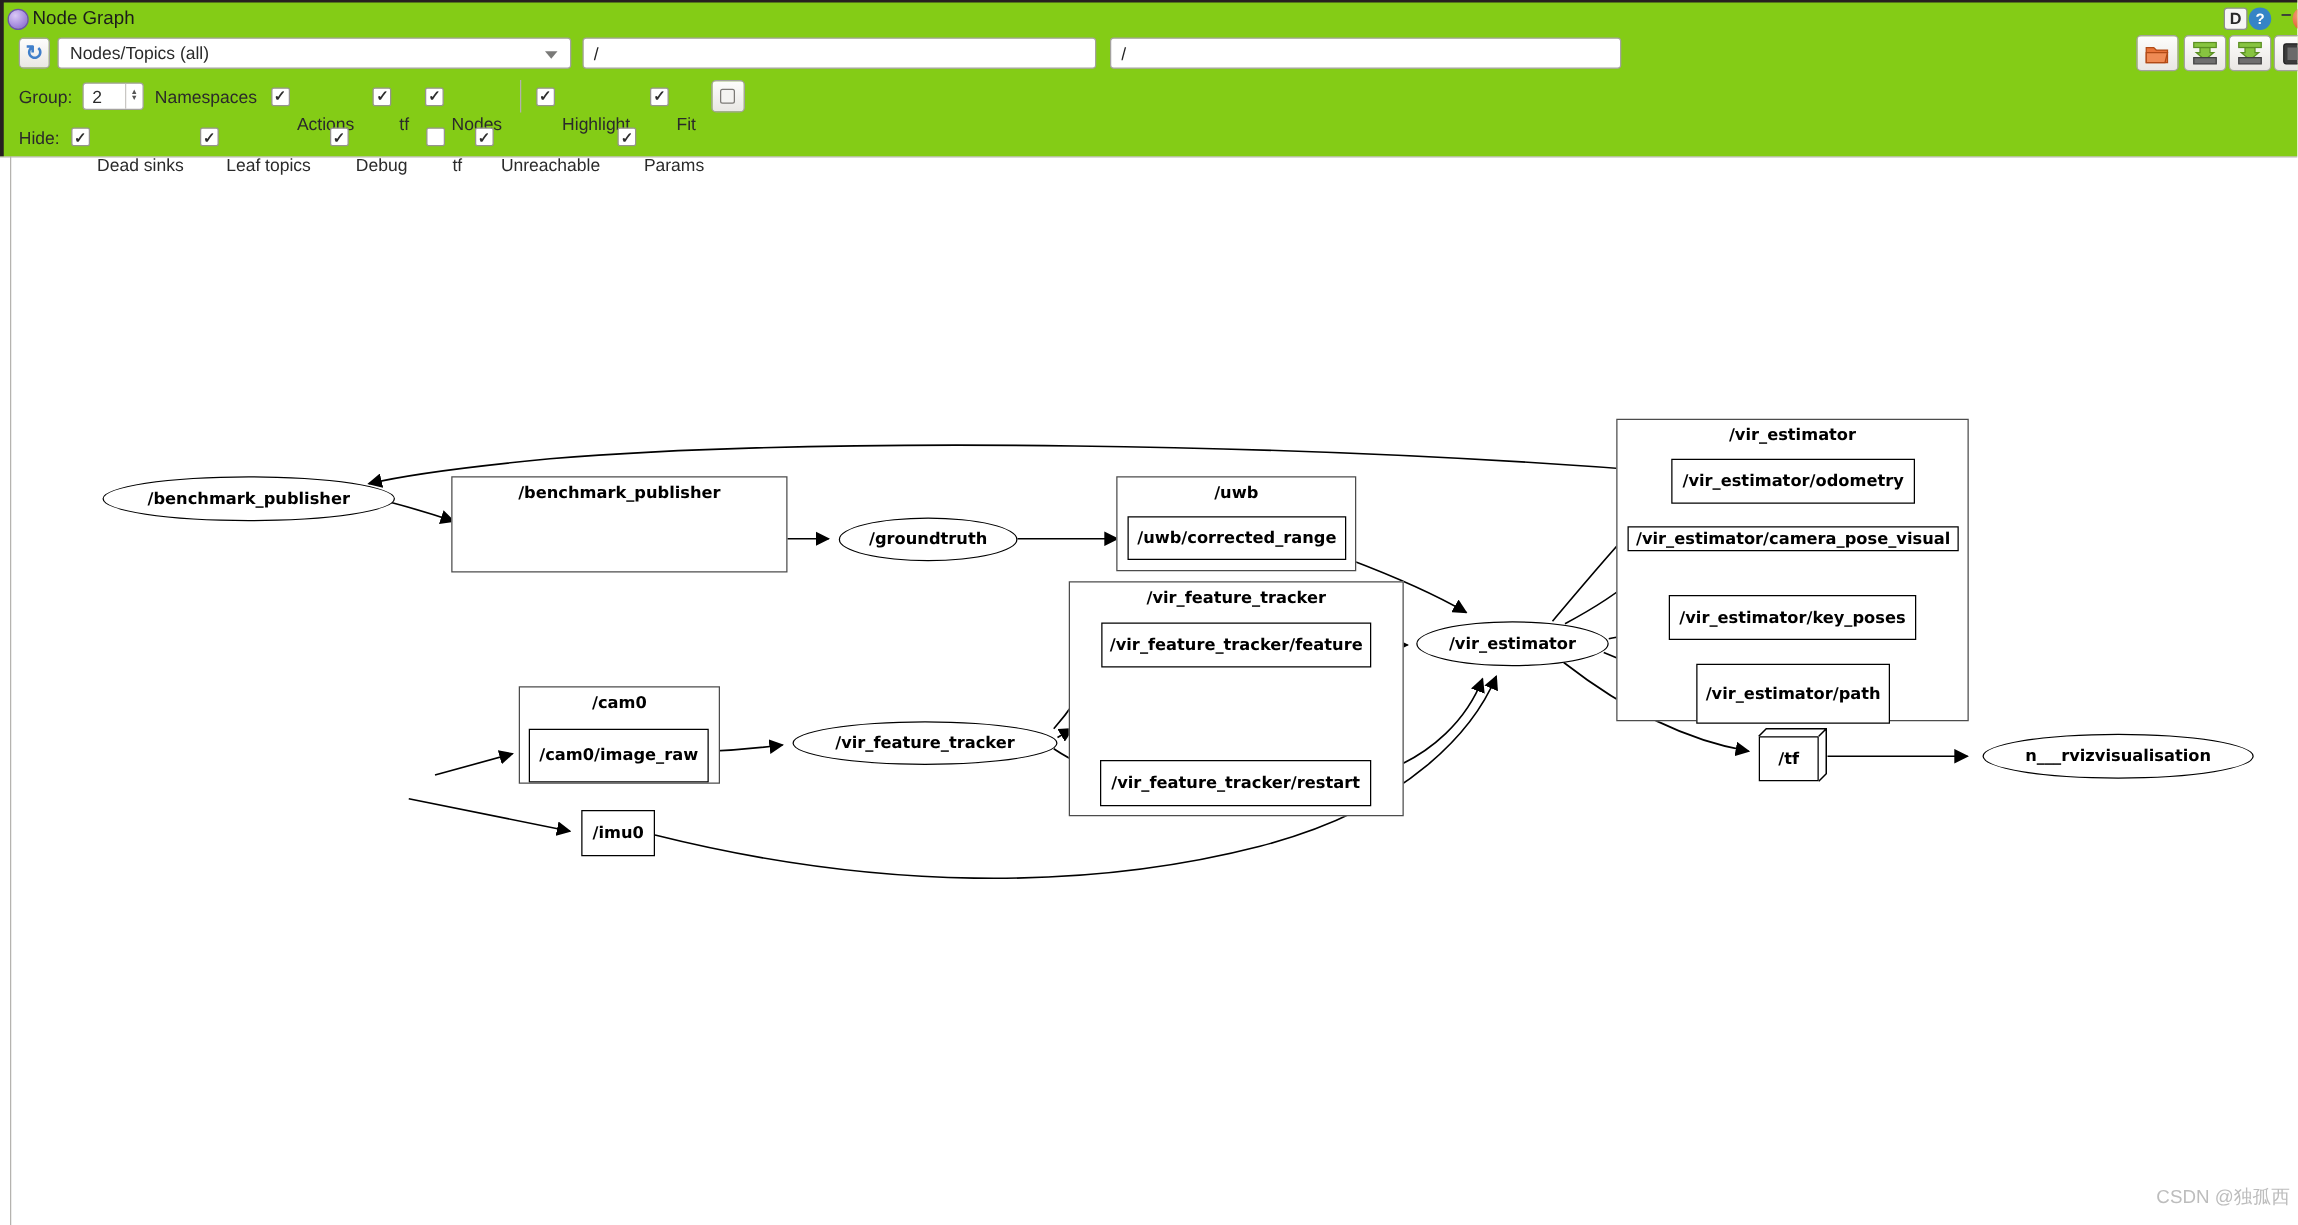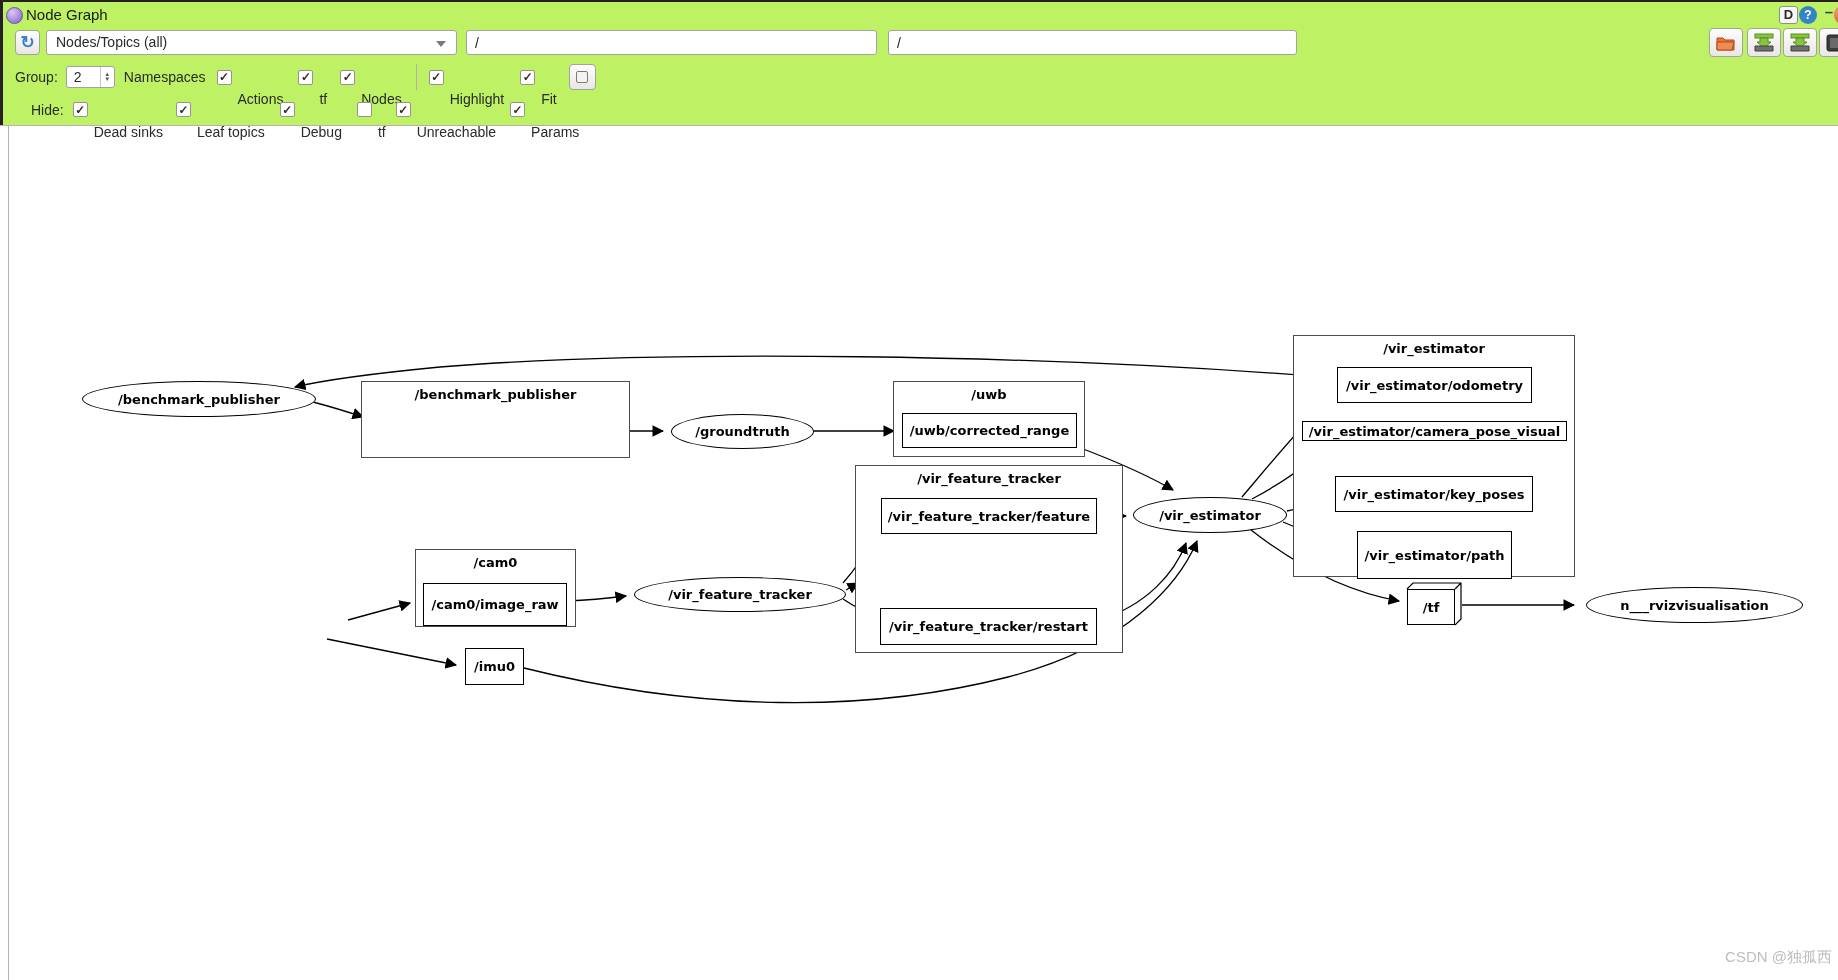--- a/index.html
+++ b/index.html
@@ -2,21 +2,21 @@
 <html><head>
 <meta charset="utf-8">
 <style>
   * { box-sizing: border-box; margin: 0; padding: 0; }
   html,body { width:1838px; height:980px; overflow:hidden; background:#fff;
     font-family:"Liberation Sans", sans-serif; color:#2a2a2a; }
   .app { position:relative; width:1838px; height:980px; }
 
   
   .header { position:absolute; left:0; top:0; width:1838px; height:125px;
-    background:#bef264; border-top:2px solid #262020; border-left:3px solid #262020; z-index:10; }
+    background:#84cc16; border-top:2px solid #262020; border-left:3px solid #262020; z-index:10; }
   .titlebar { position:relative; height:26px; }
   .rqt-icon { position:absolute; left:3px; top:5px; width:17px; height:17px; border-radius:50%;
     background:radial-gradient(circle at 35% 30%, #d9c8f5 0%, #a88ee0 55%, #7c5fc4 100%);
     border:1px solid #6b54a8; }
   .win-title { position:absolute; left:23px; top:4px; font-size:15px; color:#1b1b1b; }
   .winctl-d { position:absolute; left:1776px; top:4px; width:19px; height:18px; border:1px solid #8d8d8d;
     border-radius:3px; background:#f7f6f5; font-size:13px; font-weight:bold; text-align:center; line-height:16px; }
   .winctl-help { position:absolute; left:1796px; top:4px; width:18px; height:18px; border-radius:50%;
     background:#3584c6; color:#fff; font-size:12px; font-weight:bold; text-align:center; line-height:18px; }
   .winctl-min { position:absolute; left:1819px; top:1px; width:14px; height:20px; font-size:15px;
@@ -34,21 +34,21 @@
   .combo-arrow { position:absolute; right:10px; top:10px; width:0; height:0;
     border-left:5px solid transparent; border-right:5px solid transparent; border-top:6px solid #7a7a78; }
   .filter-input { position:absolute; top:2px; height:25px; background:#fff; border:1px solid #a4a29e;
     border-radius:3px; font-size:14px; padding-left:8px; font-family:"Liberation Sans",sans-serif; color:#222; }
   .f1 { left:463px; width:411px; }
   .f2 { left:885px; width:409px; }
   .tb-right-btn { position:absolute; top:0px; width:34px; height:29px; }
   .tbb1 { left:1706px; } .tbb2 { left:1744px; } .tbb3 { left:1780px; } .tbb4 { left:1816px; }
 
   .optrow { position:relative; height:34px; display:flex; align-items:center; padding-left:12px; font-size:14px; }
-  .hiderow { position:relative; height:31px; display:flex; align-items:center; padding-left:28px; font-size:14px; }
+  .hiderow { position:relative; height:31px; display:flex; align-items:center; padding-left:12px; font-size:14px; }
   .spinbox { margin-left:8px; width:49px; height:22px; background:#fff; border:1px solid #a4a29e;
     border-radius:3px; position:relative; font-size:14px; line-height:20px; padding-left:7px; }
   .spin-btns { position:absolute; right:0; top:0; width:14px; height:20px; border-left:1px solid #c9c7c4;
     display:flex; flex-direction:column; align-items:center; justify-content:center; color:#555; }
   .spin-btns span { font-size:6px; line-height:5px; }
   .ns-label { margin-left:9px; }
   .cb { display:flex; align-items:center; }
   .cb .box { width:15px; height:15px; background:#fff; border:1px solid #96948f; border-radius:2px;
     display:flex; align-items:center; justify-content:center; }
   .cb .box i { font-style:normal; font-size:12px; font-weight:bold; color:#2d2d2d; line-height:12px; }

